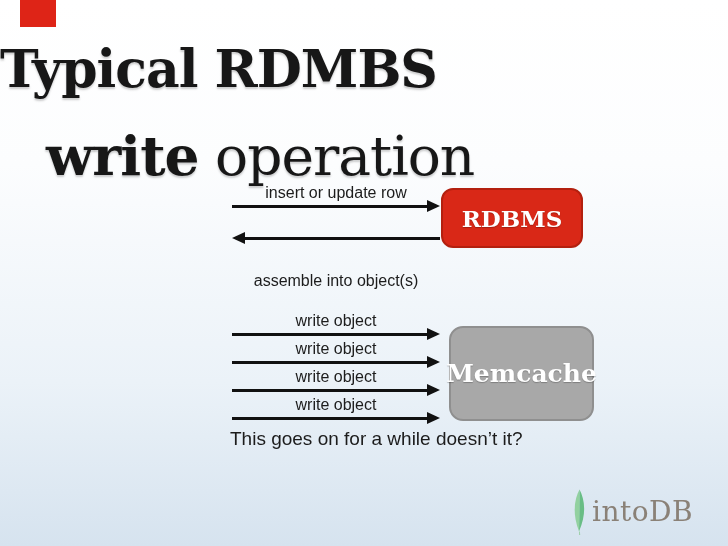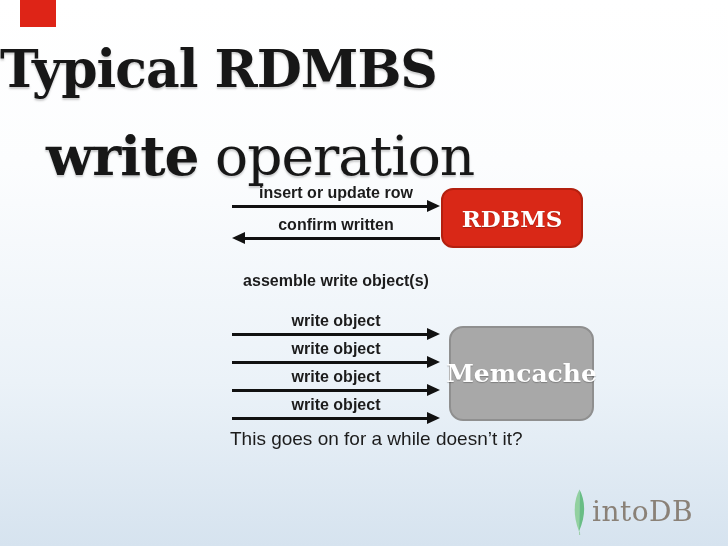--- a/index.html
+++ b/index.html
@@ -47,21 +47,21 @@
   }
   .node-memcache {
     left: 449px; top: 326px; width: 145px; height: 95px;
     background: #a8a8a8; border: 2px solid #8f8f8f; border-radius: 14px;
     font-size: 25px; font-weight: 700;
   }
 
   
   .flow-label {
     position: absolute; left: 232px; width: 208px;
-    text-align: center; font-size: 16px; color: #1c1c1c; font-weight: bold;
+    text-align: center; font-size: 16px; color: #1c1c1c;
   }
   .caption {
     position: absolute; left: 230px; top: 428px;
     font-size: 19px; color: #1c1c1c;
   }
 
   
   .arrow { position: absolute; left: 232px; width: 208px; height: 13px; }
   .arrow .shaft { position: absolute; top: 5px; height: 3px; background: #111; display: block; }
   .arrow.right .shaft { left: 0; right: 11px; }
@@ -101,27 +101,26 @@
   <div class="node node-memcache">
     <span>Memcache</span>
   </div>
 
   <div class="flow-label" style="top:184px;">insert or update row</div>
   <div class="arrow right" style="top:200px;">
     <i class="shaft"></i>
     <i class="head"></i>
   </div>
 
-  <div class="flow-label" style="top:216px;">confirm written</div>
   <div class="arrow left" style="top:232px;">
     <i class="shaft"></i>
     <i class="head"></i>
   </div>
 
-  <div class="flow-label" style="top:272px;">assemble write object(s)</div>
+  <div class="flow-label" style="top:272px;">assemble into object(s)</div>
 
   <div class="flow-label" style="top:312px;">write object</div>
   <div class="arrow right" style="top:328px;">
     <i class="shaft"></i>
     <i class="head"></i>
   </div>
 
   <div class="flow-label" style="top:340px;">write object</div>
   <div class="arrow right" style="top:356px;">
     <i class="shaft"></i>

